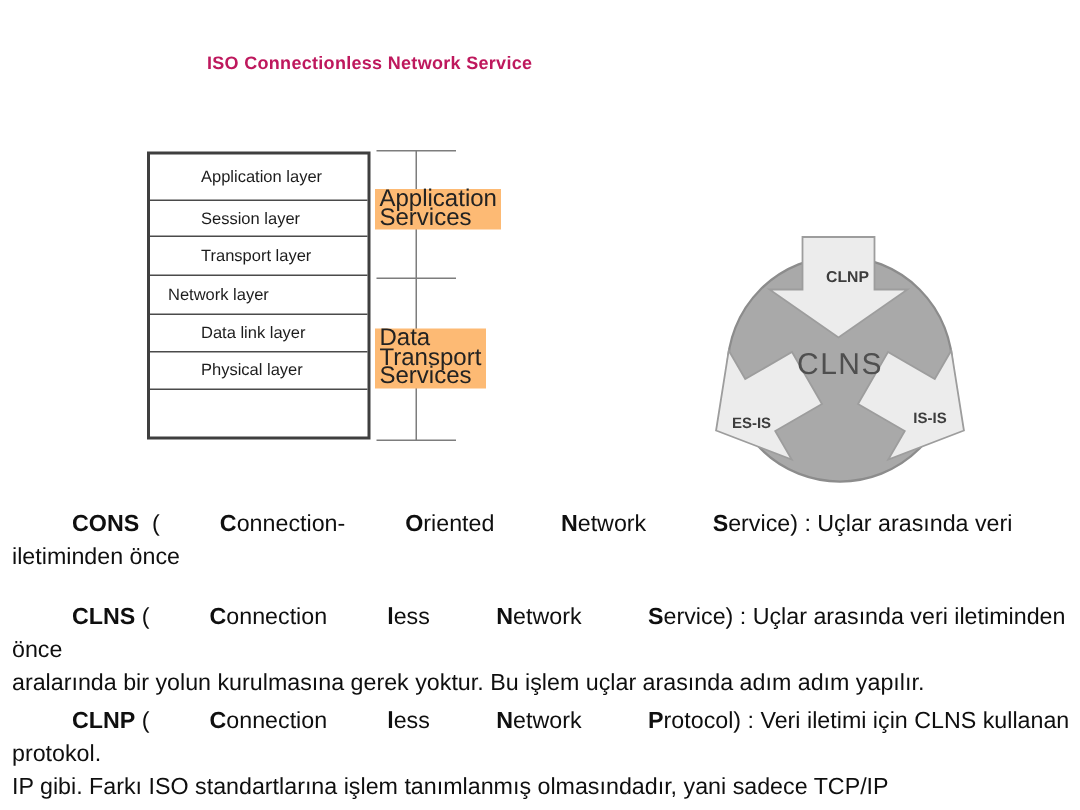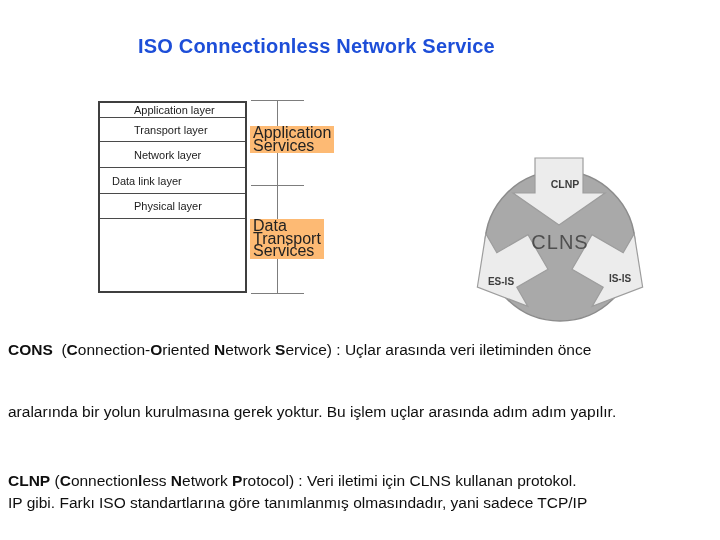--- a/index.html
+++ b/index.html
@@ -2,31 +2,31 @@
 <html><head>
 <meta charset="utf-8">
 <style>
   html,body{margin:0;padding:0;background:#fff;}
   #slide{
     position:relative;width:720px;height:540px;background:#ffffff;overflow:hidden;
     font-family:"Liberation Sans","DejaVu Sans",sans-serif;color:#111;
   }
   .abs{position:absolute;}
   
-  #title{left:138px;top:35px;font-size:20px;font-weight:bold;color:#1d4ed8;letter-spacing:0.2px;}
+  #title{left:138px;top:35px;font-size:12px;font-weight:bold;color:#be185d;letter-spacing:0.2px;}
   
   #osi-table{
     left:98px;top:101px;width:149px;height:192px;border:2px solid #3f3f3f;
     box-sizing:border-box;display:flex;flex-direction:column;background:#fff;
   }
   .osi-row{
     display:flex;align-items:center;padding-left:34px;font-size:11px;color:#1c1c1c;
     border-bottom:1px solid #4a4a4a;box-sizing:border-box;flex:0 0 auto;
   }
-  .osi-row:nth-child(1){height:15px;}
+  .osi-row:nth-child(1){height:31px;}
   .osi-row:nth-child(2){height:24px;}
   .osi-row:nth-child(3){height:26px;}
   .osi-row:nth-child(4){height:26px;padding-left:12px;}
   .osi-row:nth-child(5){height:25px;}
   .osi-row:nth-child(6){height:25px;align-items:center;}
   .osi-row:nth-child(7){height:31px;border-bottom:none;}
   
   .bracket-line{background:#7d7d7d;}
   #bracket-vert{left:277px;top:100px;width:1px;height:194px;}
   .bracket-tick{left:251px;width:53px;height:1px;}
@@ -34,38 +34,41 @@
   #tick-mid{top:185px;}
   #tick-bottom{top:293px;}
   .bracket-label{
     left:250px;background:#fdba74;padding:1px 3px;font-size:16px;line-height:12.5px;color:#222;
   }
   #label-app-services{top:126px;}
   #label-dts{top:219px;}
   
   .para{left:8px;width:708px;font-size:15.5px;line-height:22px;color:#0f0f0f;}
   .para .line{white-space:pre-wrap;}
-  .para b{font-weight:bold;}
+  .para b{font-weight:bold;margin-left:40px;}
   #para-0{top:339px;}
   #para-1{top:401px;}
   #para-2{top:470px;}
   
   #clns-svg{left:425px;top:148px;}
   text{font-family:"Liberation Sans","DejaVu Sans",sans-serif;}
 </style>
 </head>
 <body>
 
 <div id="slide">
 
   <div id="title" class="abs">ISO Connectionless Network Service</div>
 
   <div id="osi-table" class="abs">
     <div class="osi-row">
         <span>Application layer</span>
+      </div>
+    <div class="osi-row">
+        <span>Session layer</span>
       </div>
     <div class="osi-row">
         <span>Transport layer</span>
       </div>
     <div class="osi-row">
         <span>Network layer</span>
       </div>
     <div class="osi-row">
         <span>Data link layer</span>
       </div>
@@ -97,20 +100,21 @@
     <text x="140" y="40" font-size="10.5" font-weight="bold" fill="#3d3d3d" text-anchor="middle">CLNP</text>
     <text x="76" y="137" font-size="10" font-weight="bold" fill="#3d3d3d" text-anchor="middle">ES-IS</text>
     <text x="195" y="134" font-size="10" font-weight="bold" fill="#3d3d3d" text-anchor="middle">IS-IS</text>
     <text x="135" y="101" font-size="20" fill="#4f4f4f" text-anchor="middle" letter-spacing="1">CLNS</text>
   </svg>
 
   <div id="para-0" class="abs para">
     <div class="line"><b>CONS</b><span>  (</span><b>C</b><span>onnection-</span><b>O</b><span>riented </span><b>N</b><span>etwork </span><b>S</b><span>ervice) : Uçlar arasında veri iletiminden önce</span></div>
   </div>
   <div id="para-1" class="abs para">
+    <div class="line"><b>CLNS</b><span> (</span><b>C</b><span>onnection</span><b>l</b><span>ess </span><b>N</b><span>etwork </span><b>S</b><span>ervice) : Uçlar arasında veri iletiminden önce</span></div>
     <div class="line"><span>aralarında bir yolun kurulmasına gerek yoktur. Bu işlem uçlar arasında adım adım yapılır.</span></div>
   </div>
   <div id="para-2" class="abs para">
     <div class="line"><b>CLNP</b><span> (</span><b>C</b><span>onnection</span><b>l</b><span>ess </span><b>N</b><span>etwork </span><b>P</b><span>rotocol) : Veri iletimi için CLNS kullanan protokol.</span></div>
-    <div class="line"><span>IP gibi. Farkı ISO standartlarına göre tanımlanmış olmasındadır, yani sadece TCP/IP</span></div>
+    <div class="line"><span>IP gibi. Farkı ISO standartlarına işlem tanımlanmış olmasındadır, yani sadece TCP/IP</span></div>
   </div>
 
 </div>
 
 </body></html>

